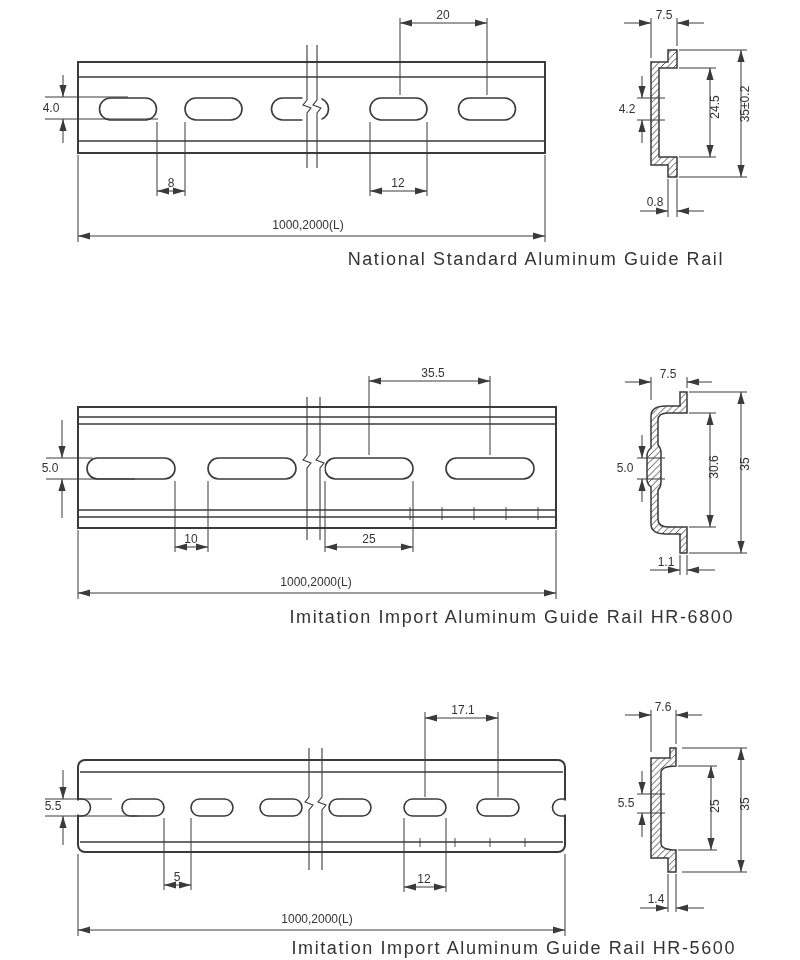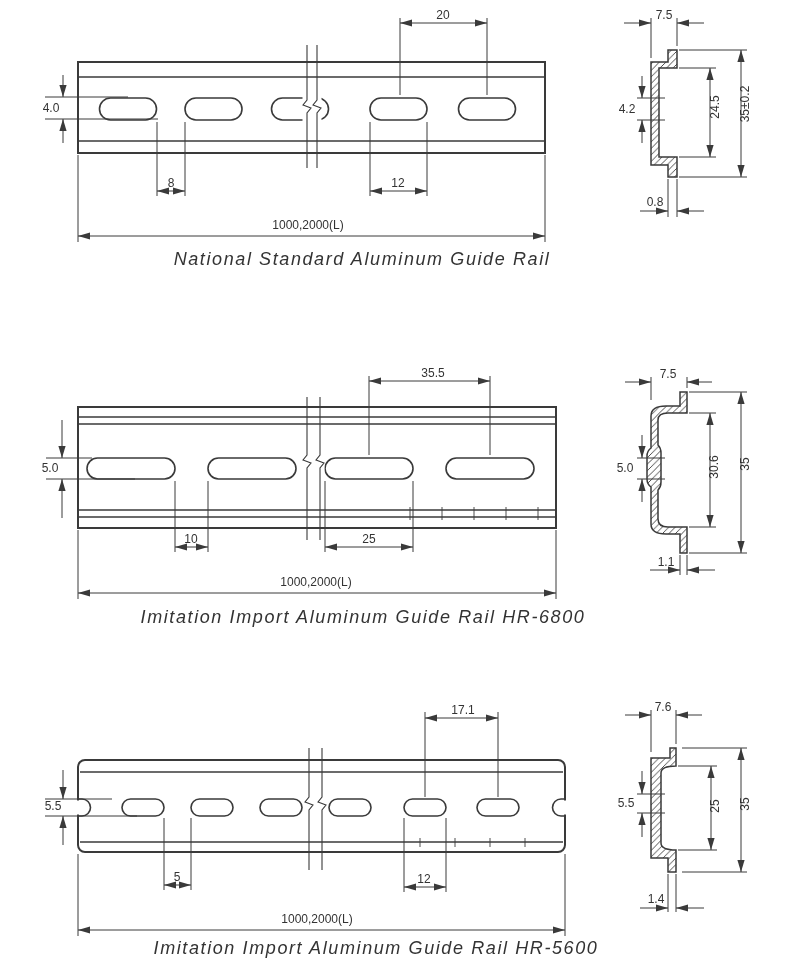--- a/index.html
+++ b/index.html
@@ -8,22 +8,22 @@
   .canvas svg{position:absolute;left:0;}
   .ol{fill:none;stroke:#3a3a3a;stroke-width:2;}
   .tl{fill:none;stroke:#3a3a3a;stroke-width:1.4;}
   .sl{fill:none;stroke:#3a3a3a;stroke-width:1.6;}
   .dl{fill:none;stroke:#3a3a3a;stroke-width:1;}
   .bk{fill:none;stroke:#3a3a3a;stroke-width:1.1;}
   .tick{fill:none;stroke:#3a3a3a;stroke-width:0.9;}
   .dt{font:12px "Liberation Sans",sans-serif;fill:#333;text-anchor:middle;}
   .pf{stroke:#3a3a3a;stroke-width:1.5;}
   .wh{fill:#ffffff;stroke:none;}
-  .title{position:absolute;text-align:center;font-size:18px;letter-spacing:1.6px;
-         color:#333;white-space:nowrap;font-style:italic;}
+  .title{position:absolute;text-align:right;font-size:18px;letter-spacing:1.6px;
+         color:#333;white-space:nowrap;}
 </style>
 </head>
 <body>
 
 <div class="canvas">
 
   <svg style="top:0" width="800" height="246" viewBox="0 0 800 246">
     <defs>
       <marker id="a1" viewBox="0 0 10 6" refX="10" refY="3" markerUnits="userSpaceOnUse" markerWidth="12" markerHeight="7.2" orient="auto-start-reverse">
         <path d="M0,0 L10,3 L0,6 Z" fill="#3a3a3a"></path>
@@ -232,21 +232,21 @@
       <g>
         <line class="dl" x1="680" y1="555" x2="680" y2="575"></line>
         <line class="dl" x1="687" y1="555" x2="687" y2="575"></line>
         <line class="dl" x1="650" y1="570" x2="680" y2="570" marker-end="url(#a2)"></line>
         <line class="dl" x1="715" y1="570" x2="687" y2="570" marker-end="url(#a2)"></line>
         <text class="dt" x="666" y="566">1.1</text>
       </g>
     </g>
   </svg>
 
-  <div class="title" style="top:607px;left:4px;width:718px">Imitation Import Aluminum Guide Rail HR-6800</div>
+  <div class="title" style="top:607px;left:16px;width:718px">Imitation Import Aluminum Guide Rail HR-6800</div>
 
   <svg style="top:700px" width="800" height="240" viewBox="0 700 800 240">
     <defs>
       <marker id="a3" viewBox="0 0 10 6" refX="10" refY="3" markerUnits="userSpaceOnUse" markerWidth="12" markerHeight="7.2" orient="auto-start-reverse">
         <path d="M0,0 L10,3 L0,6 Z" fill="#3a3a3a"></path>
       </marker>
       <pattern id="h3" patternUnits="userSpaceOnUse" width="6.5" height="6.5">
         <path d="M-1,7.5 L7.5,-1" stroke="#3a3a3a" stroke-width="0.9" fill="none"></path>
       </pattern>
     </defs>

